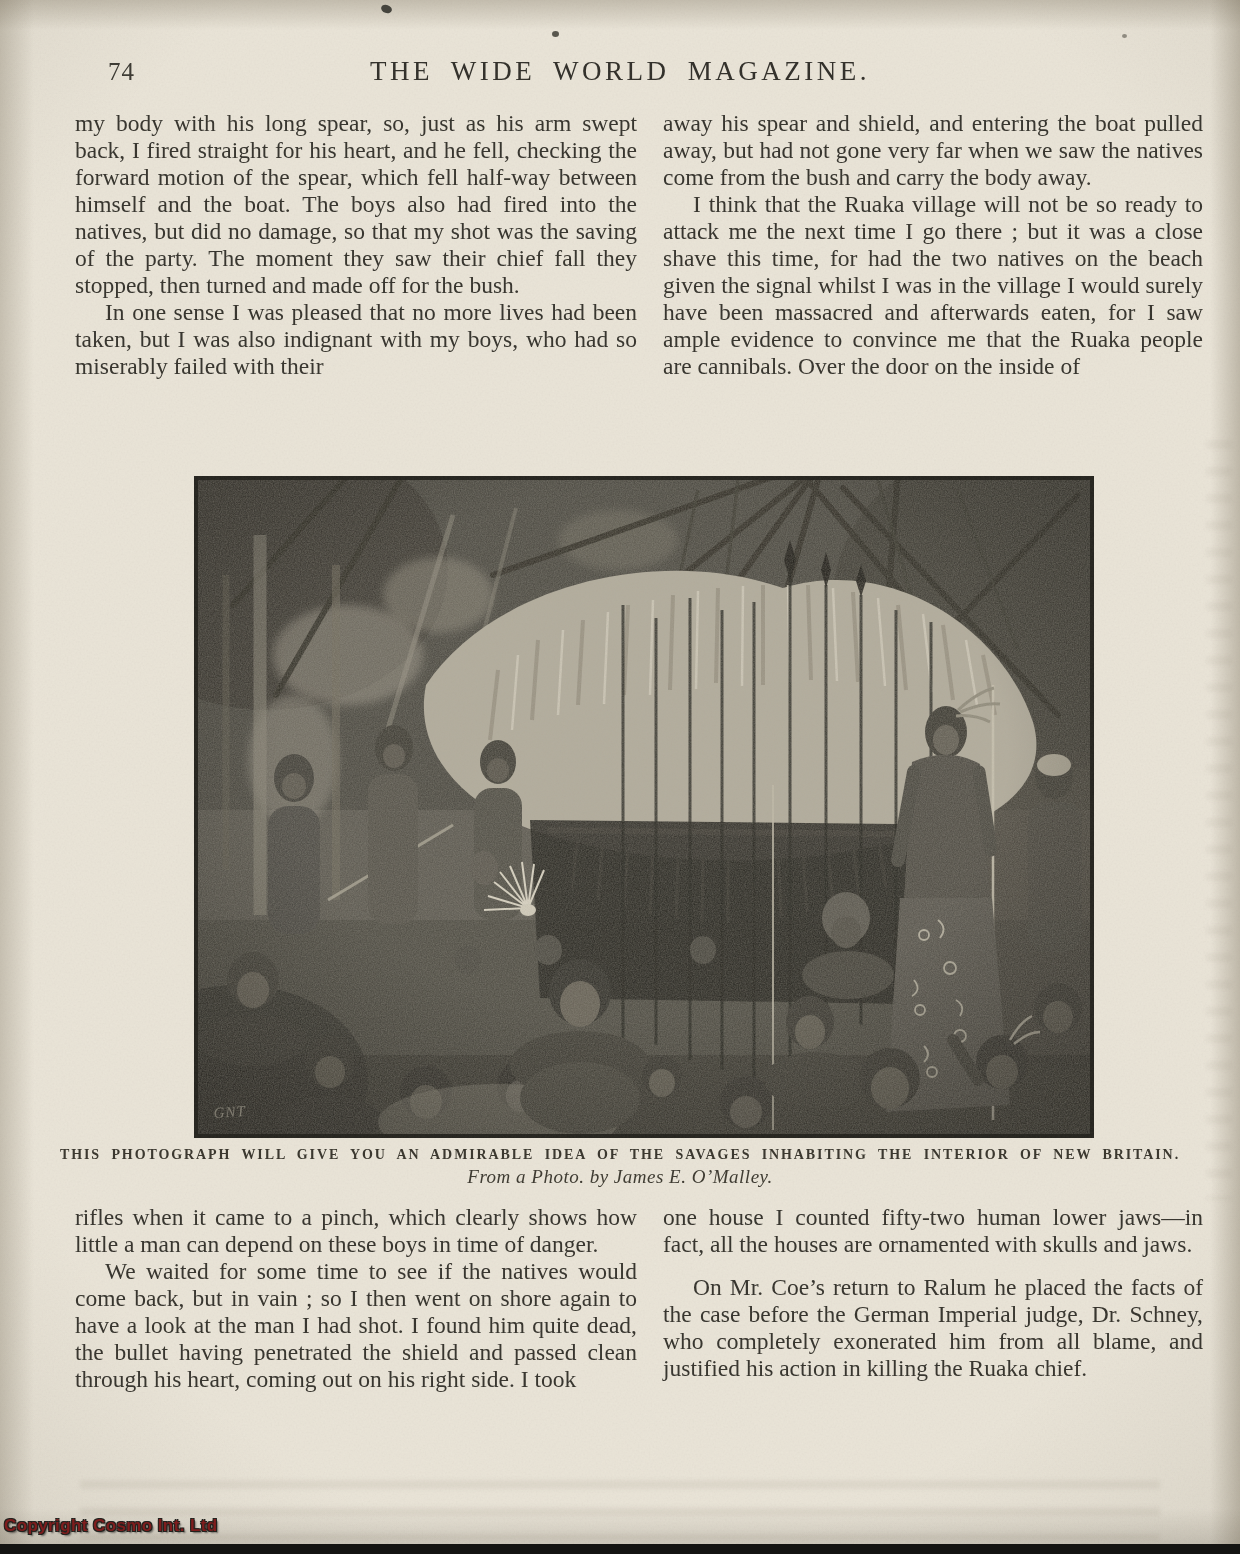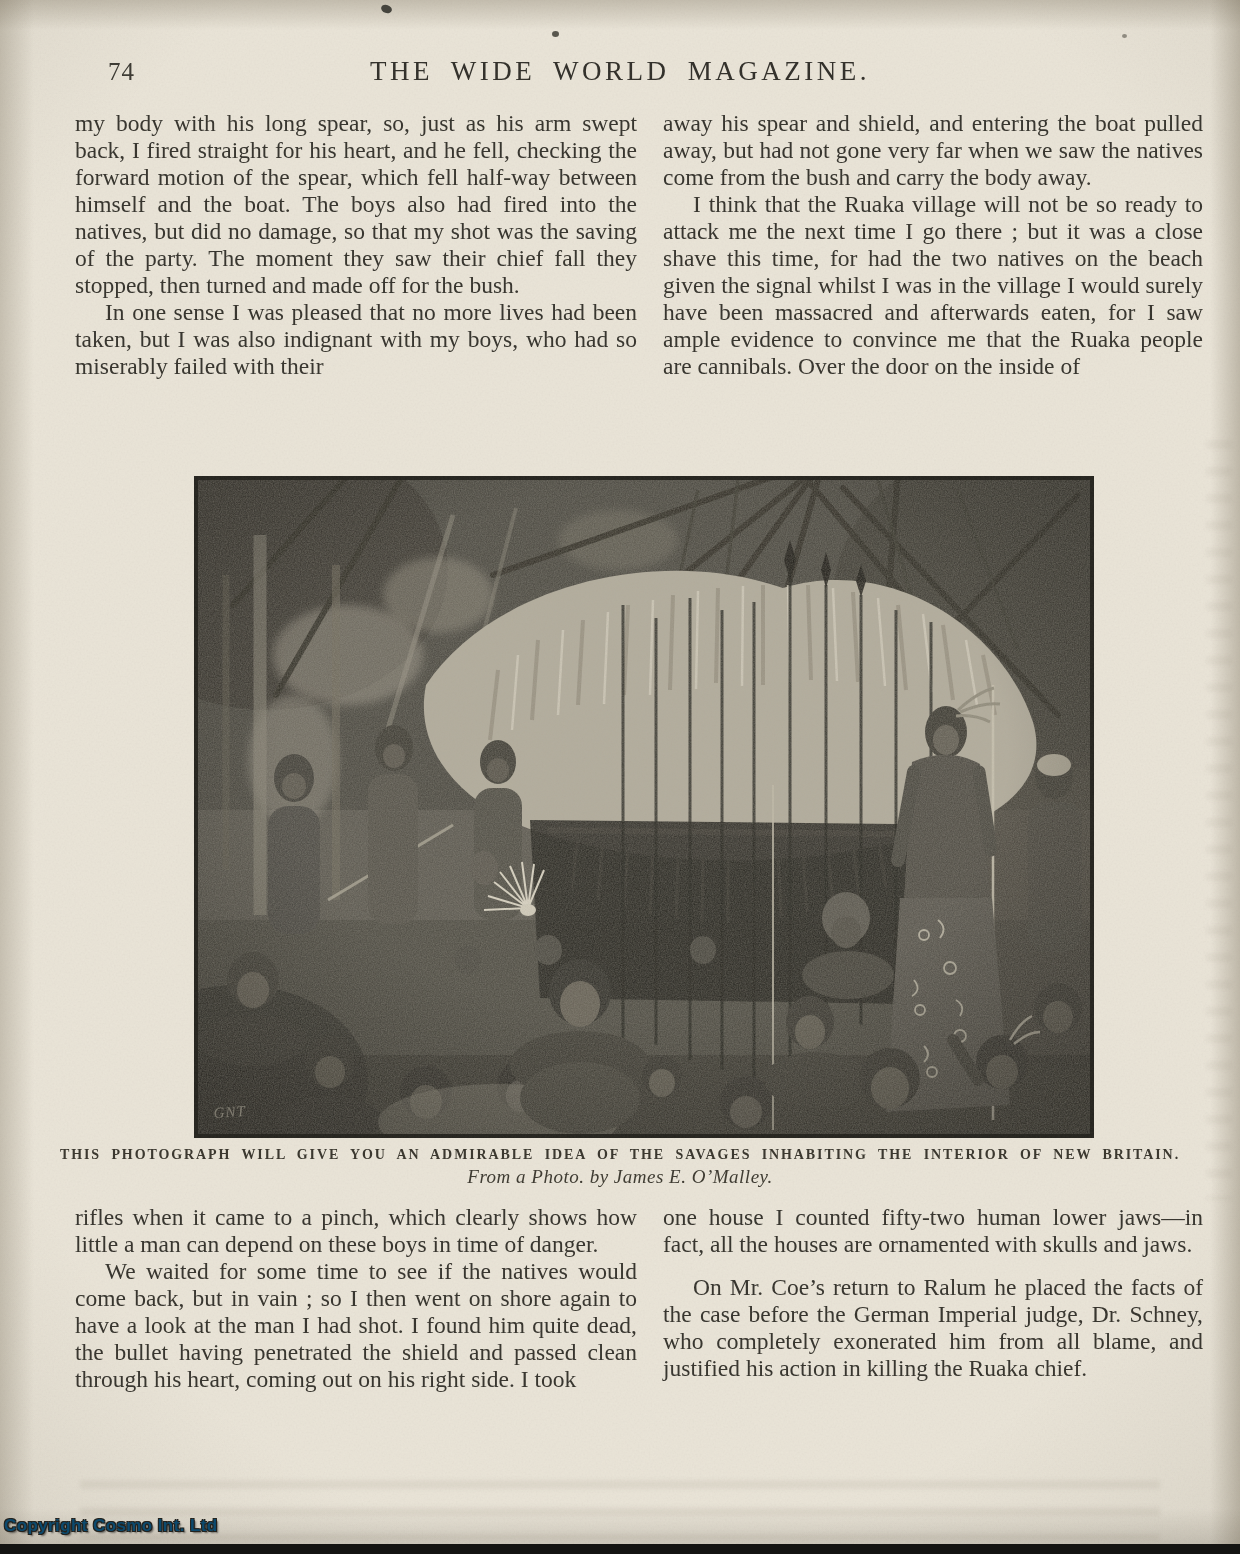--- a/index.html
+++ b/index.html
@@ -78,21 +78,21 @@
   .speck-a{left:381px;top:5px;width:11px;height:8px;background:#45443d;transform:rotate(18deg);}
   .speck-b{left:552px;top:31px;width:7px;height:6px;background:#59574e;}
   .speck-c{left:1122px;top:34px;width:5px;height:4px;background:#6b675c;opacity:.7;}
 
   .bottom-bar{
     position:absolute;left:0;bottom:0;width:100%;height:10px;background:#141412;z-index:45;
   }
   .watermark{
     position:absolute;left:4px;top:1516px;z-index:46;
     font-family:"Liberation Sans","DejaVu Sans",sans-serif;
-    font-weight:bold;font-size:17px;color:#0c4a6e;letter-spacing:.4px;
+    font-weight:bold;font-size:17px;color:#7f1d1d;letter-spacing:.4px;
     text-shadow:1px 1px 0 #23221e,-1px -1px 0 #23221e,1px -1px 0 #23221e,-1px 1px 0 #23221e,2px 2px 2px rgba(0,0,0,.55);
   }
 </style>
 </head>
 <body>
 
 <div class="page">
 
   <div class="pagenum">74</div>
   <div class="masthead">THE WIDE WORLD MAGAZINE.</div>

